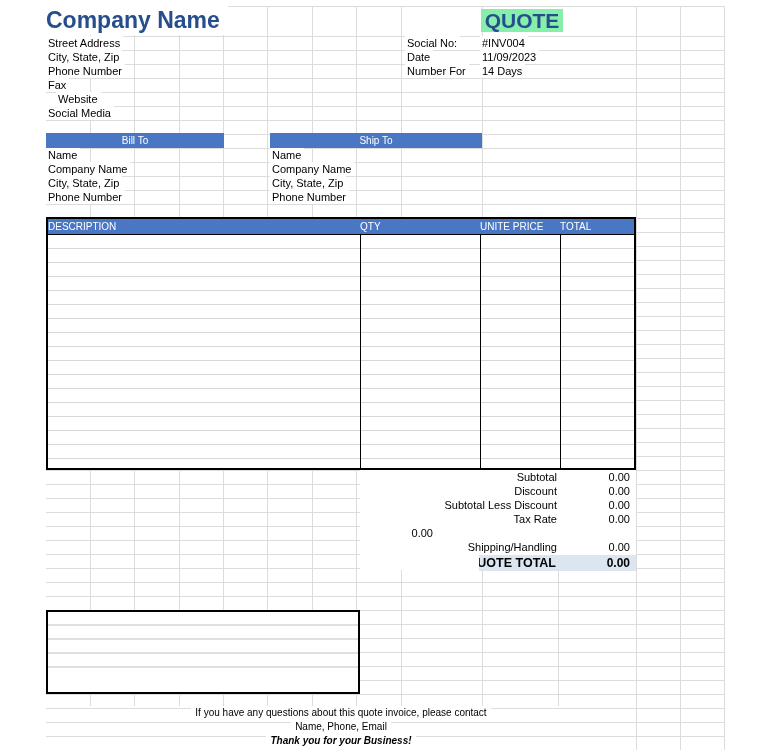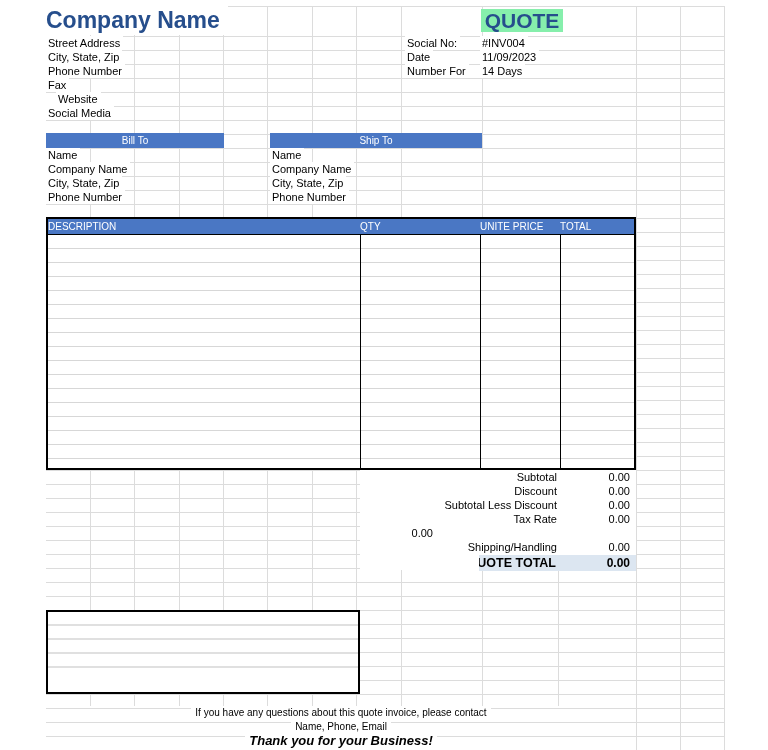--- a/index.html
+++ b/index.html
@@ -83,21 +83,21 @@
   .comments-bar{position:relative;height:15px;line-height:15px;background:var(--accent-blue,#4a77c4);color:#fff;font-size:10px;text-align:center;}
   .comments-area{
     position:relative;height:65px;
     background-image:linear-gradient(to bottom,transparent 0,transparent 12px,#e0e0e0 12px,#e0e0e0 13px);
     background-size:100% 14px;background-repeat:repeat;
   }
 
   
   .footer-line{position:absolute;left:46px;width:590px;height:14px;line-height:14px;font-size:10px;text-align:center;z-index:3;}
   .footer-line span{background:#fff;padding:0 4px;}
-  .footer-thanks{font-weight:bold;font-style:italic;font-size:13px;}
+  .footer-thanks{font-weight:bold;font-style:italic;font-size:10px;}
 </style>
 </head>
 <body>
 
 <div class="grid-rows"></div>
 <div class="hline-top"></div>
 <div class="vl" style="left:90px"></div>
 <div class="vl" style="left:134px"></div>
 <div class="vl" style="left:179px"></div>
 <div class="vl" style="left:223px"></div>

